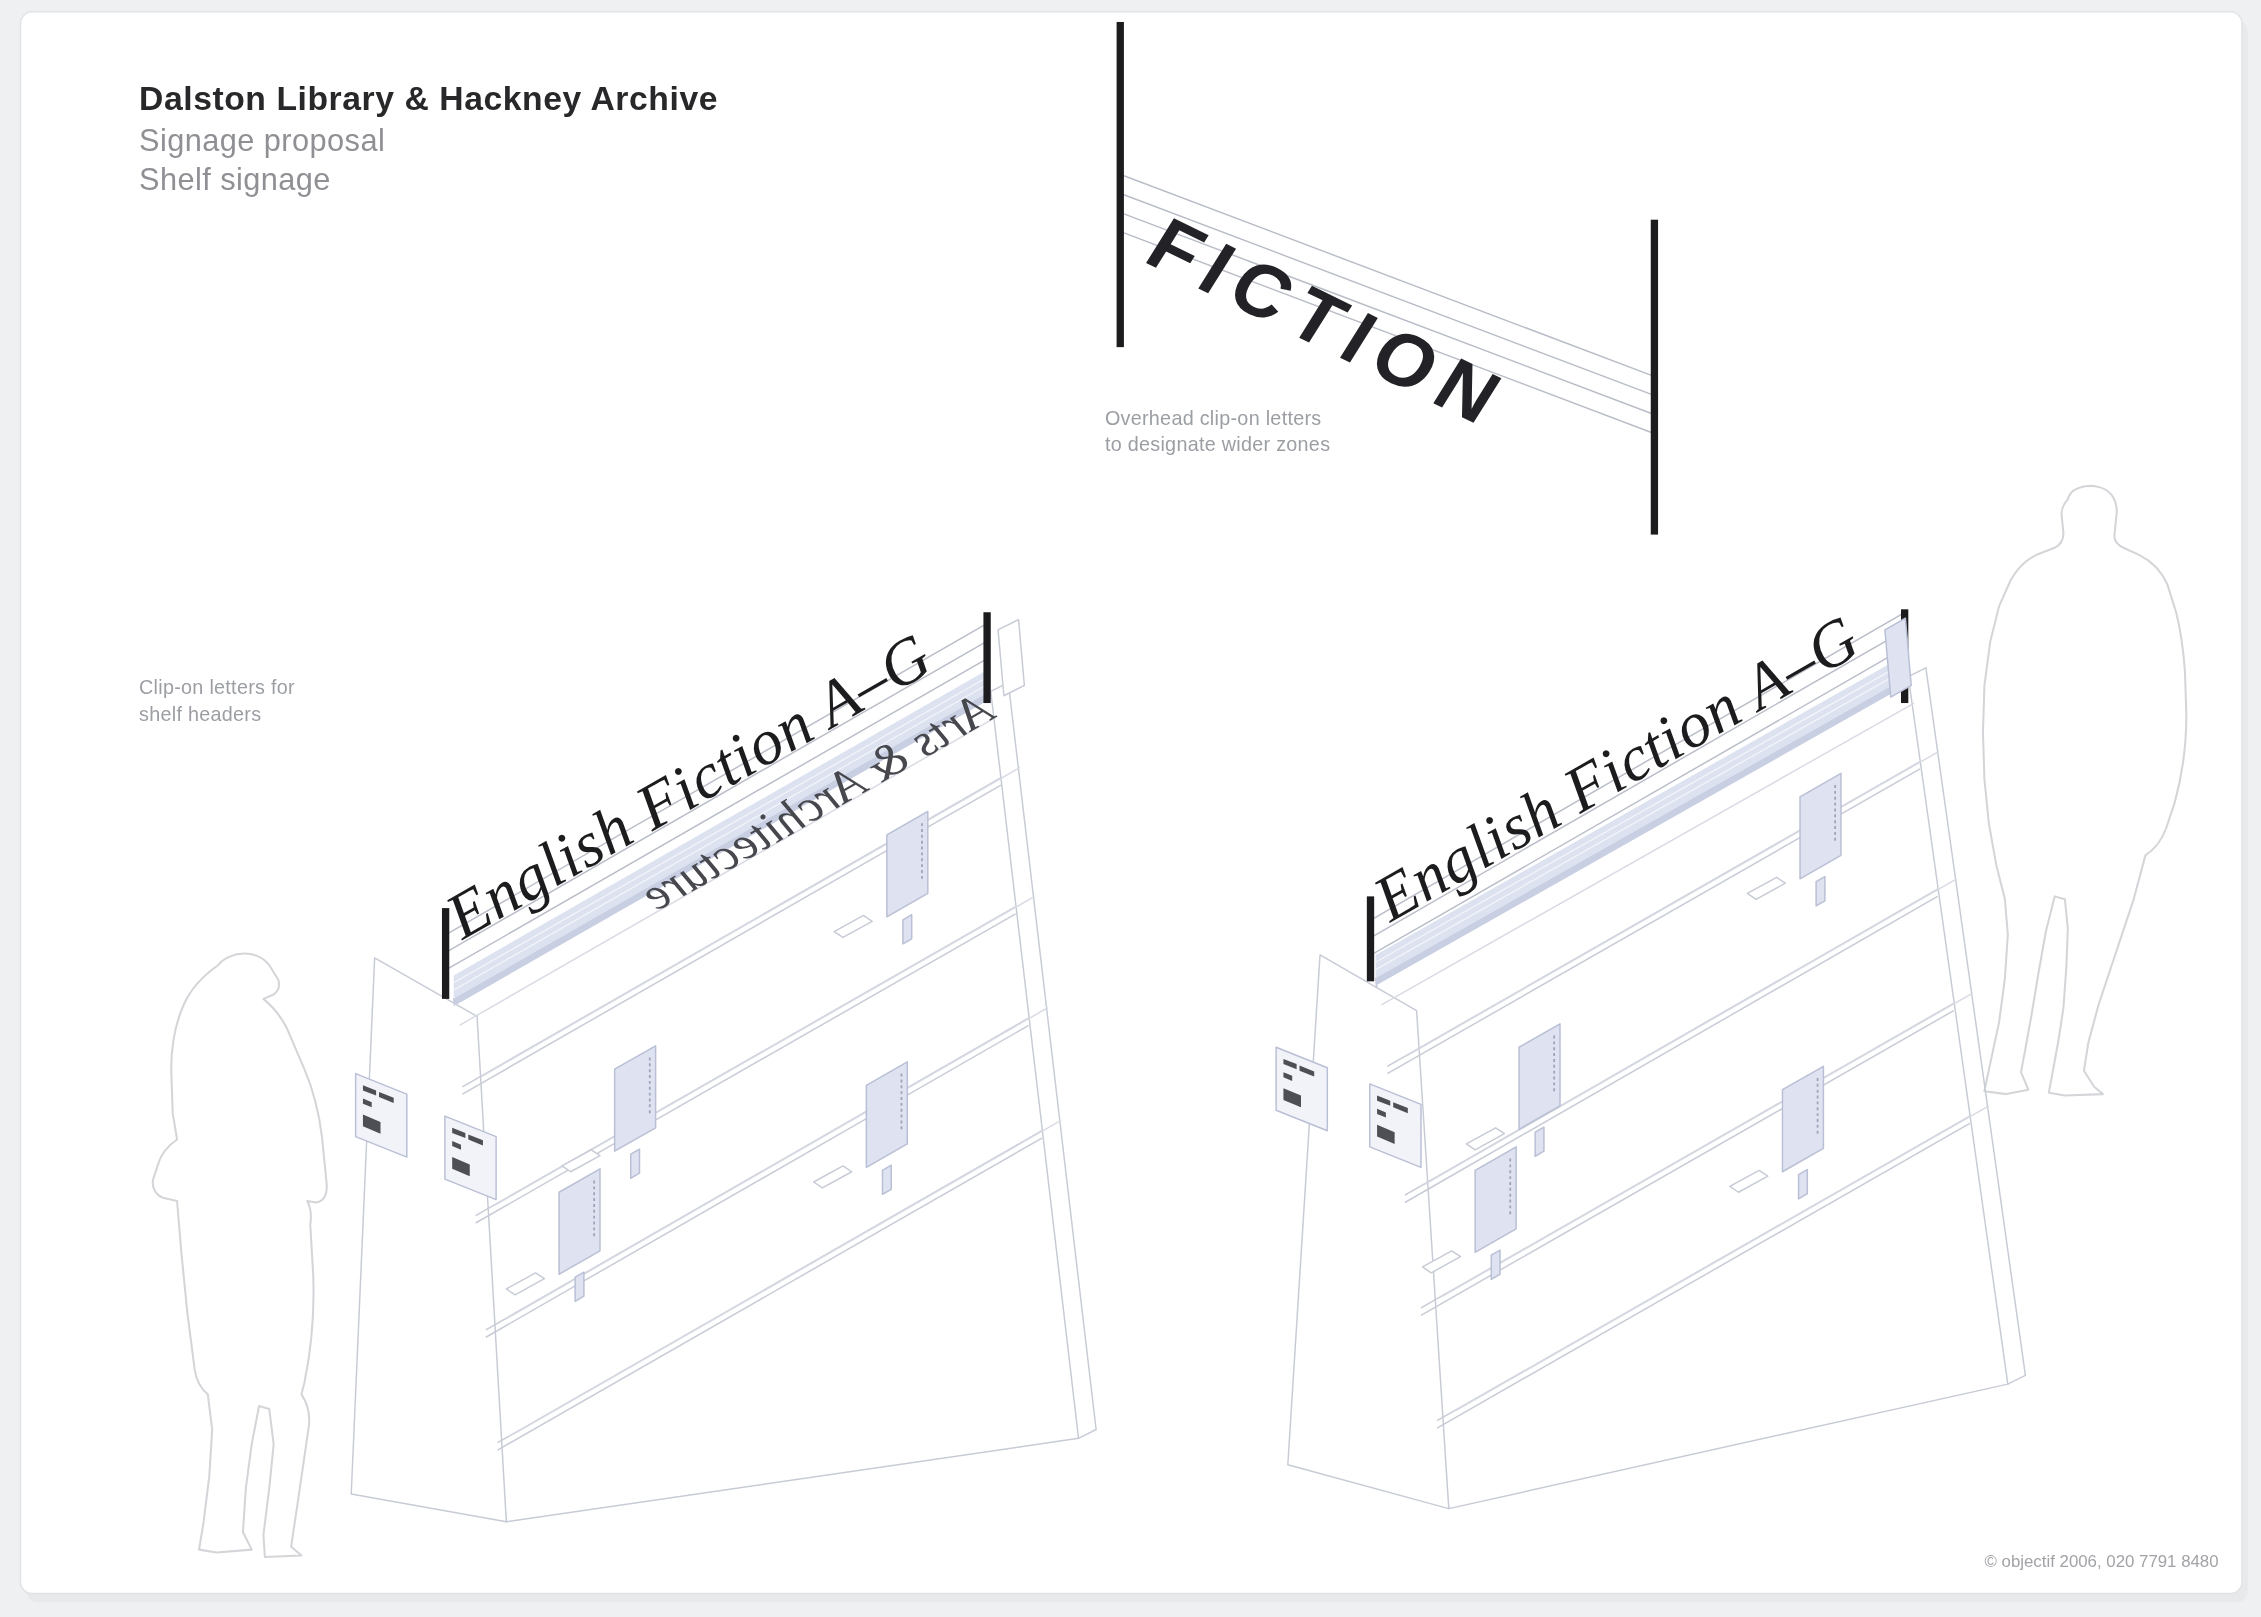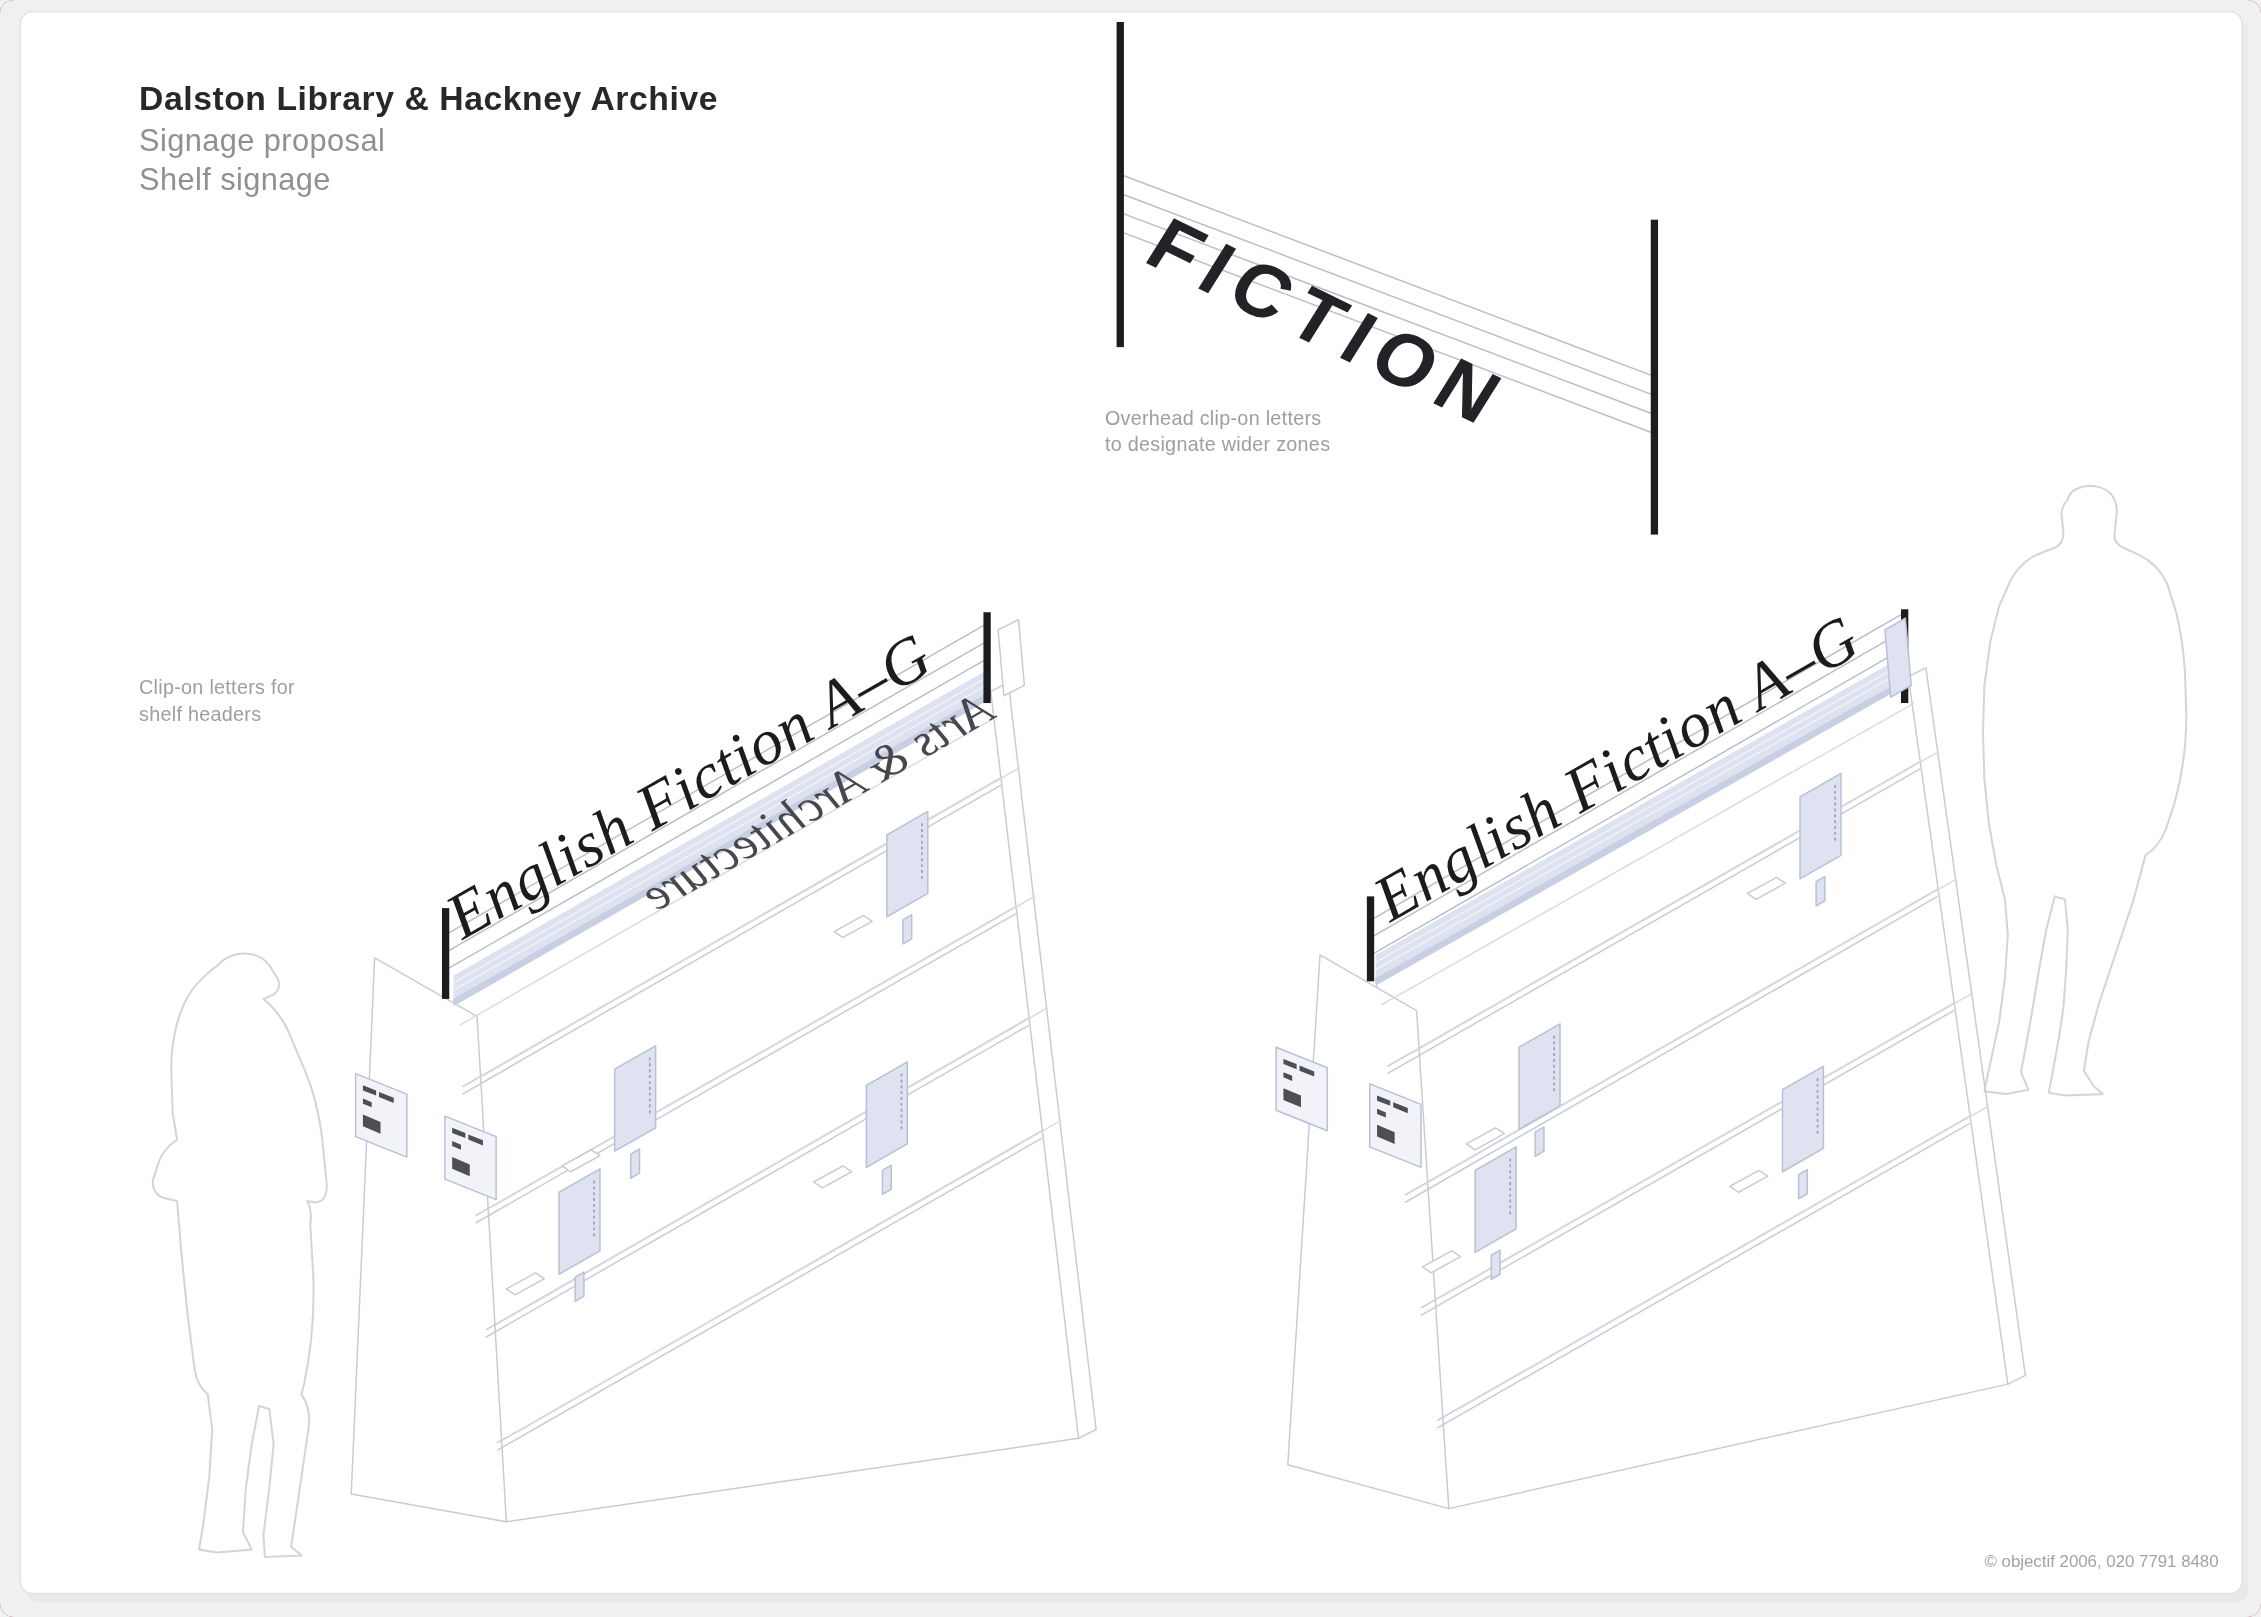--- a/index.html
+++ b/index.html
@@ -1,16 +1,16 @@
 <!DOCTYPE html>
 <html style="font-size:9px"><head>
 <meta charset="utf-8">
 <style>
   html,body{margin:0;padding:0;background:#eef0f1;}
-  .stage{position:relative;width:2261px;height:1617px;background:#b91c1c;overflow:hidden;border-radius:14px;}
+  .stage{position:relative;width:2261px;height:1617px;background:#b91c1c;overflow:hidden;}
   .stage svg{position:absolute;inset:0;width:100%;height:100%;display:block;}
   text{user-select:none;}
   .t-title{font:700 23px "Liberation Sans","DejaVu Sans",sans-serif;fill:#28282b;letter-spacing:.4px;}
   .t-sub{font:400 21px "Liberation Sans","DejaVu Sans",sans-serif;fill:#8f9094;letter-spacing:.3px;}
   .t-cap{font:400 13.5px "Liberation Sans","DejaVu Sans",sans-serif;fill:#9b9ea3;letter-spacing:.2px;}
   .t-foot{font:400 11.5px "Liberation Sans","DejaVu Sans",sans-serif;fill:#a2a3a7;}
   .t-fiction{font:700 52px "Liberation Sans","DejaVu Sans",sans-serif;fill:#232327;letter-spacing:8px;}
   .t-shelf{font:italic 400 44px "Liberation Serif","DejaVu Serif",serif;fill:#1c1c1f;letter-spacing:.5px;}
   .t-shelf-mirror{font:italic 400 33px "Liberation Serif","DejaVu Serif",serif;fill:#47474e;letter-spacing:.5px;}
   .ln{stroke:#c7cbd5;stroke-width:1;fill:none;}

